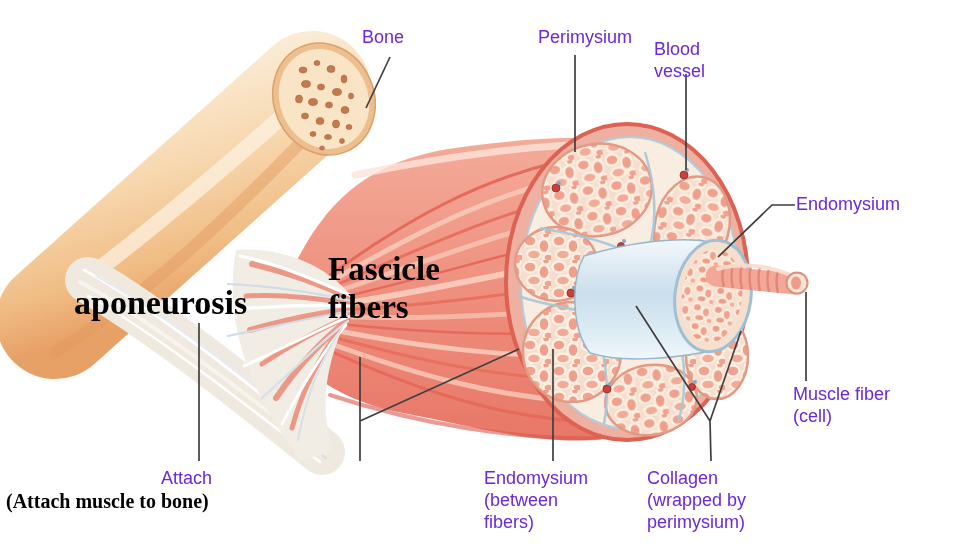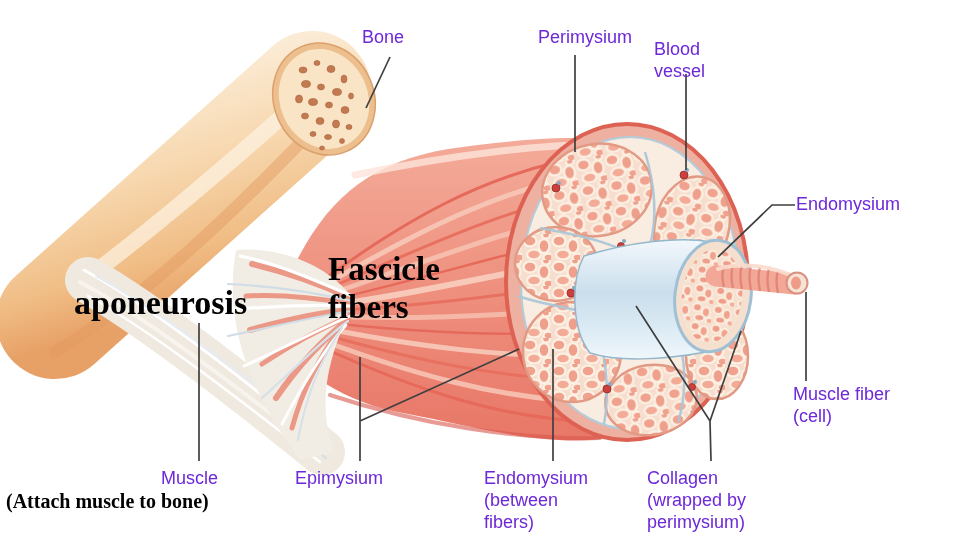--- a/index.html
+++ b/index.html
@@ -232,22 +232,21 @@
     </g>
   </svg>
 
   <div class="lbl" id="lbl-bone">Bone</div>
   <div class="lbl" id="lbl-perimysium">Perimysium</div>
   <div class="lbl" id="lbl-blood-vessel">Blood
 vessel</div>
   <div class="lbl" id="lbl-endomysium-right">Endomysium</div>
   <div class="lbl" id="lbl-muscle-fiber">Muscle fiber
 (cell)</div>
-  <div class="lbl" id="lbl-tendon">Muscle</div>
-  <div class="lbl" id="lbl-epimysium">Epimysium</div>
+  <div class="lbl" id="lbl-tendon">Attach</div>
   <div class="lbl" id="lbl-endomysium-bottom">Endomysium
 (between
 fibers)</div>
   <div class="lbl" id="lbl-fascicle">Collagen
 (wrapped by
 perimysium)</div>
 
   <div class="overlay" id="ov-aponeurosis">aponeurosis</div>
   <div class="overlay" id="ov-collagen">Fascicle
 fibers</div>

